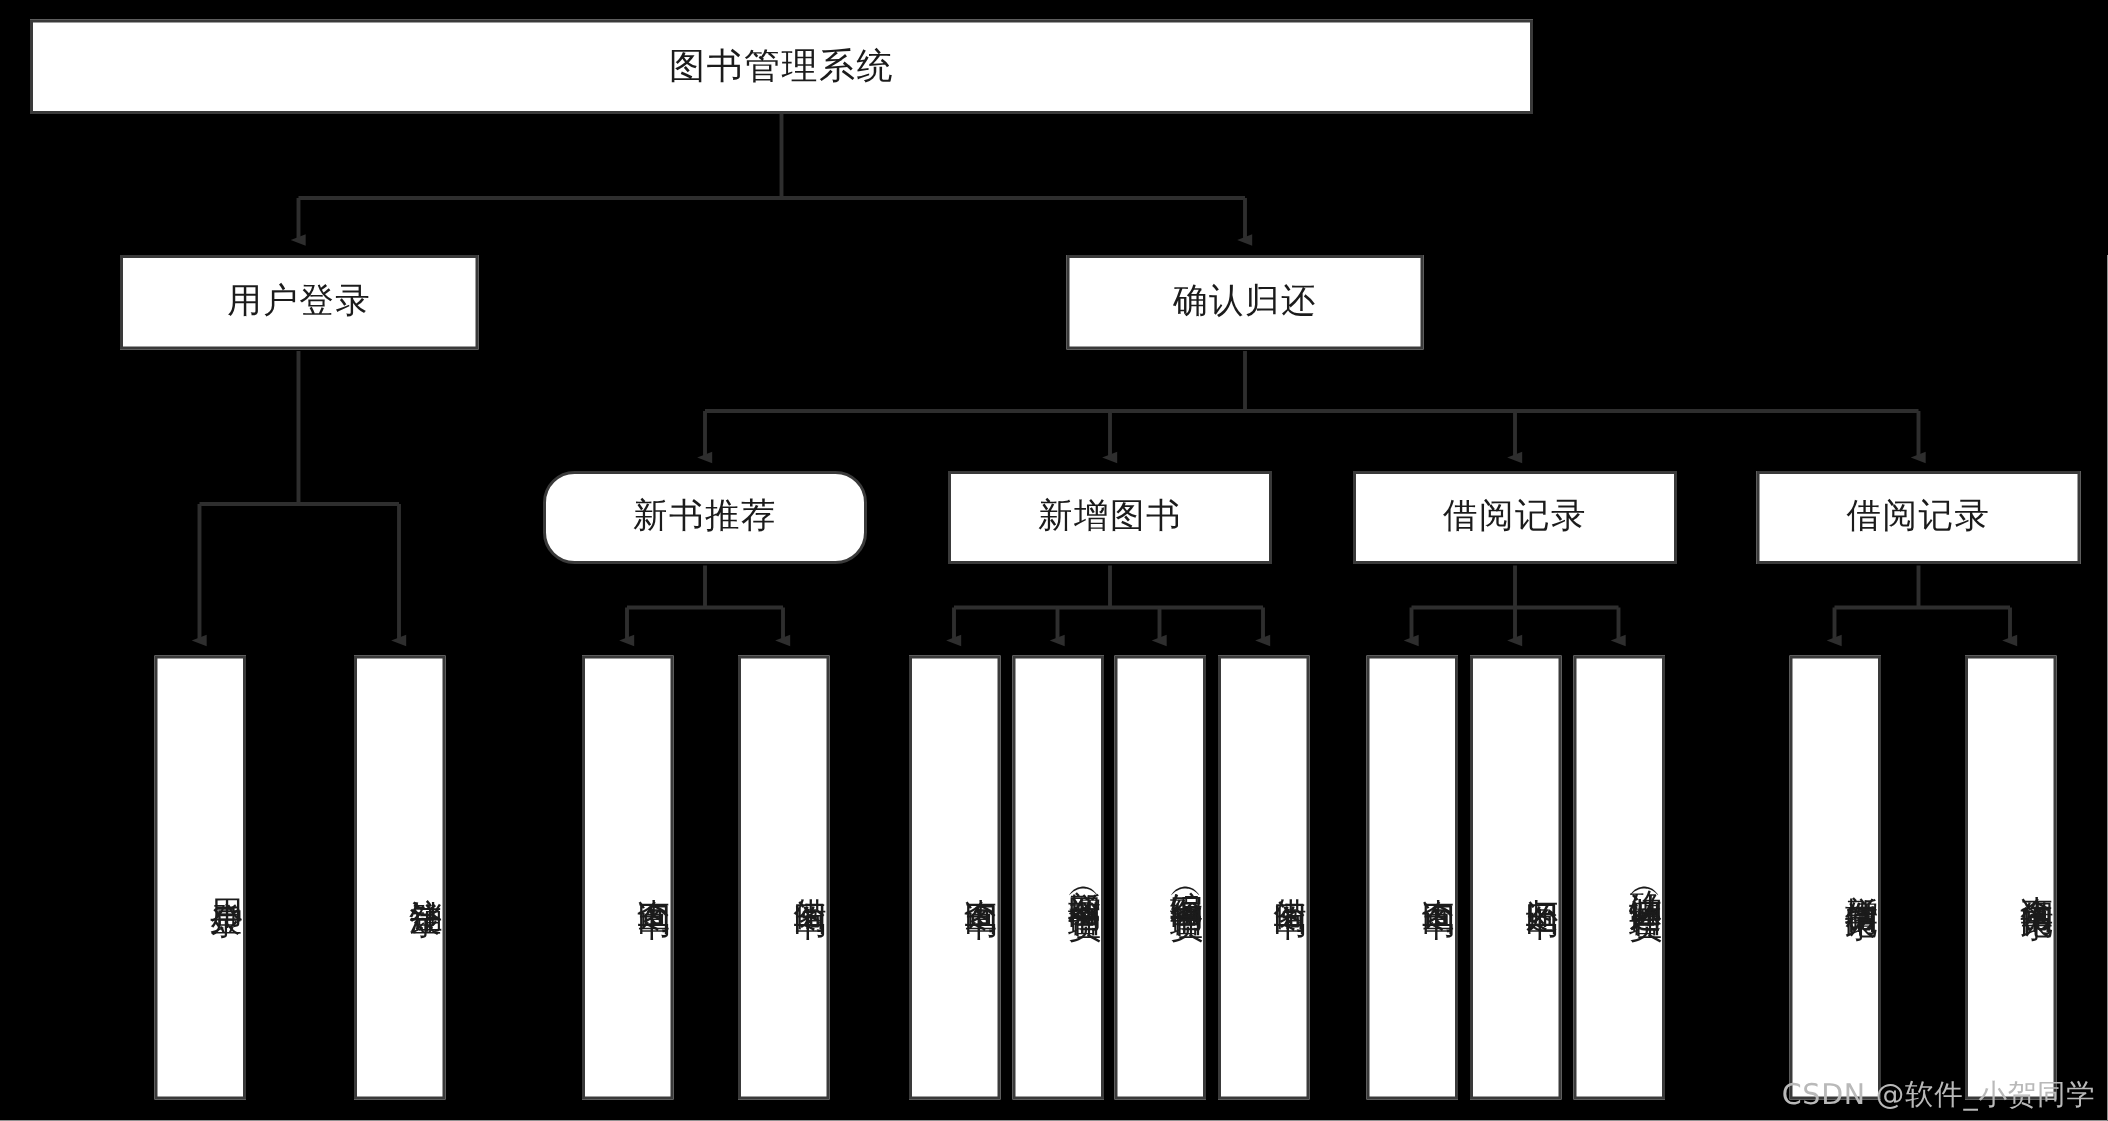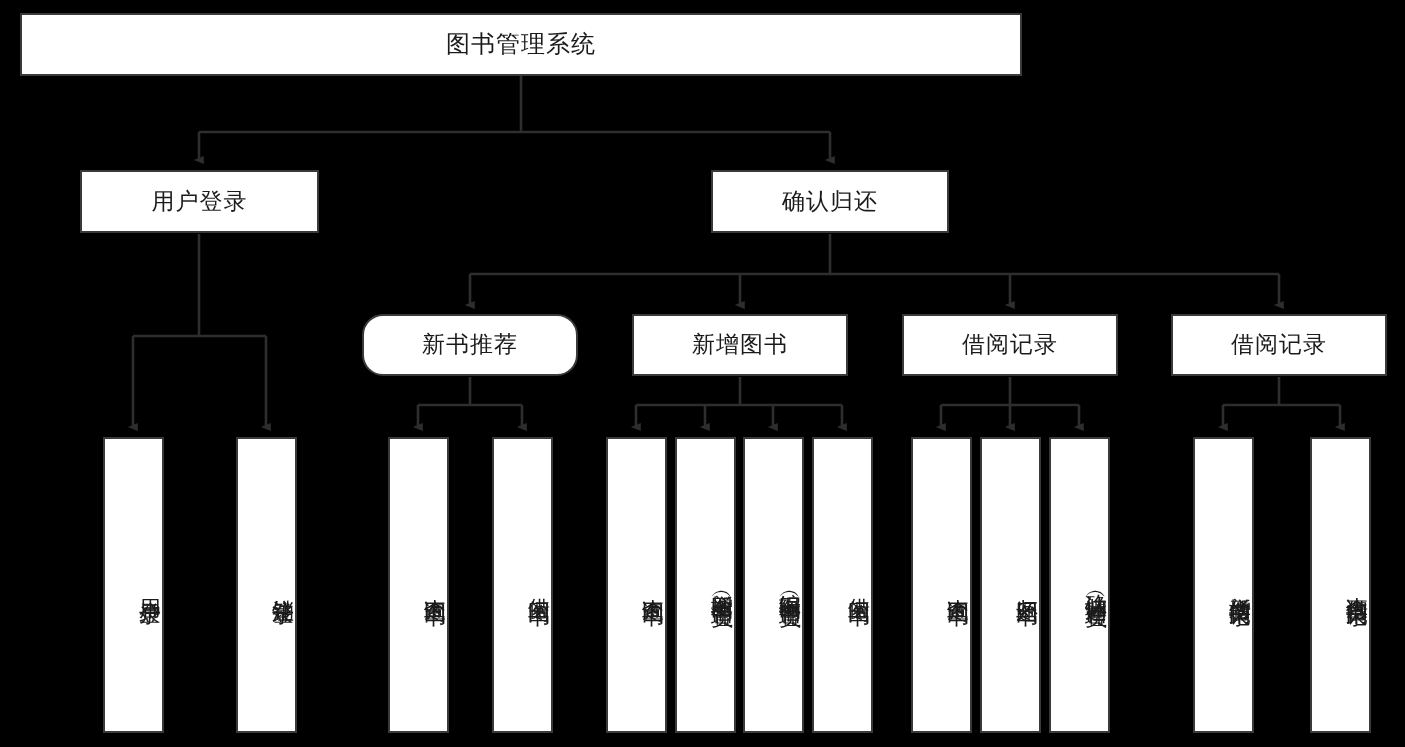--- a/index.html
+++ b/index.html
@@ -199,14 +199,15 @@
   </div>
 
   <div class="node node-v" style="left:1193px; top:437px; width:61px; height:296px;">
     <span class="vlabel">新增借阅记录</span>
   </div>
 
   <div class="node node-v" style="left:1310px; top:437px; width:61px; height:296px;">
     <span class="vlabel">查询借阅记录</span>
   </div>
 
+  <div class="watermark">CSDN @软件_小贺同学</div>
 
 </div>
 
 </body></html>

